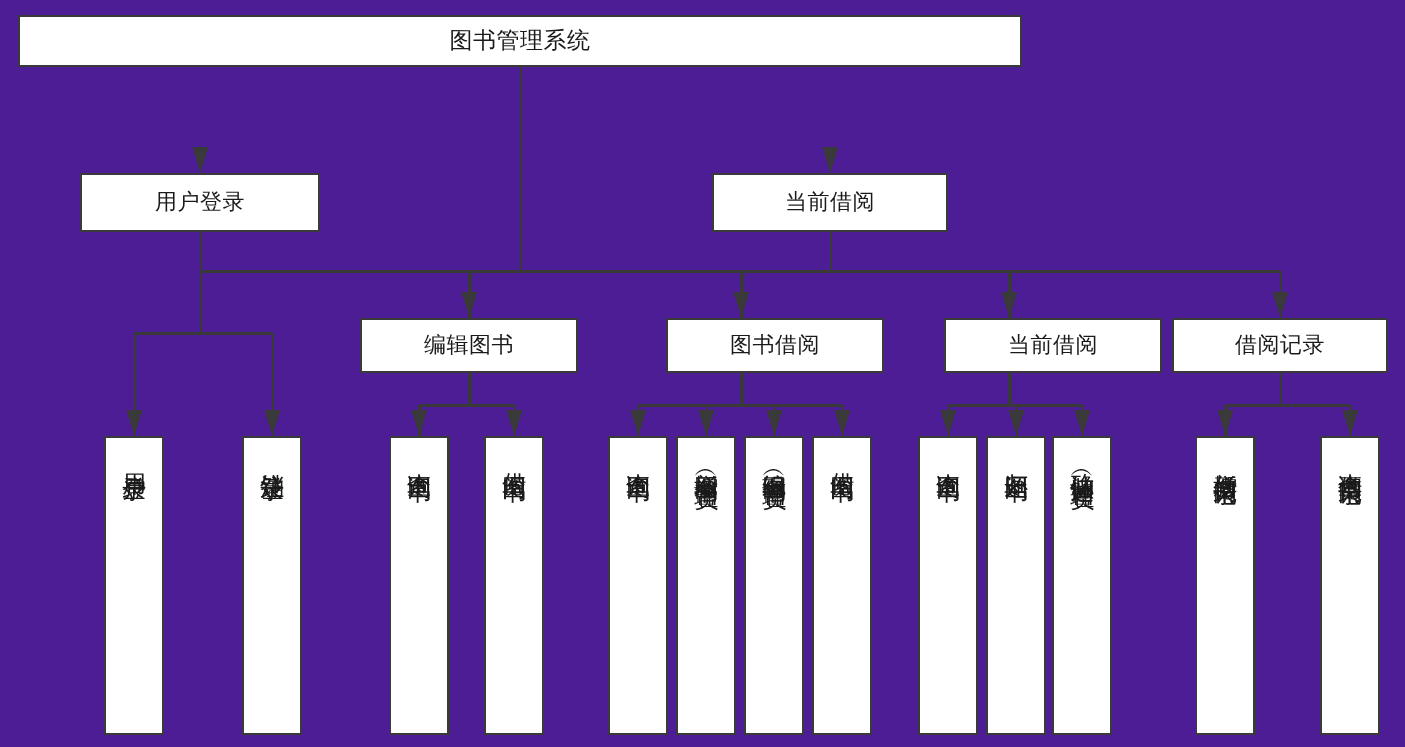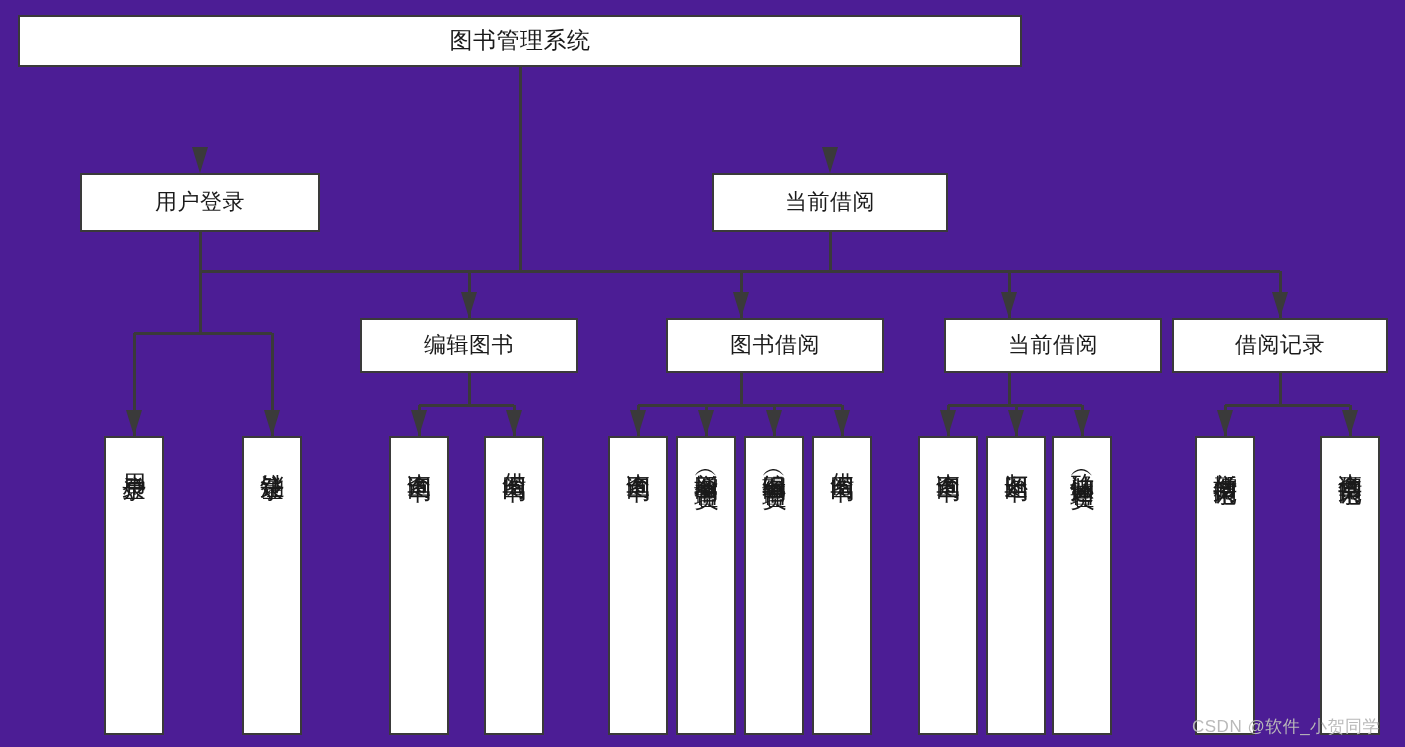--- a/index.html
+++ b/index.html
@@ -184,14 +184,13 @@
       <div class="node vertical" style="left: 1052px; top: 436px; width: 60px; height: 299px; border-color: rgb(58, 58, 58); background: rgb(255, 255, 255); color: rgb(26, 26, 26);">
         <span class="label">确认归还（管理员）</span>
       </div>
       <div class="node vertical" style="left: 1195px; top: 436px; width: 60px; height: 299px; border-color: rgb(58, 58, 58); background: rgb(255, 255, 255); color: rgb(26, 26, 26);">
         <span class="label">新增借阅记录</span>
       </div>
       <div class="node vertical" style="left: 1320px; top: 436px; width: 60px; height: 299px; border-color: rgb(58, 58, 58); background: rgb(255, 255, 255); color: rgb(26, 26, 26);">
         <span class="label">查询借阅记录</span>
       </div>
     </div>
-  <div class="watermark" style="left: 1192px; top: 715px; color: rgb(185, 185, 185);">CSDN @软件_小贺同学</div>
 </div>
 
 </body></html>

